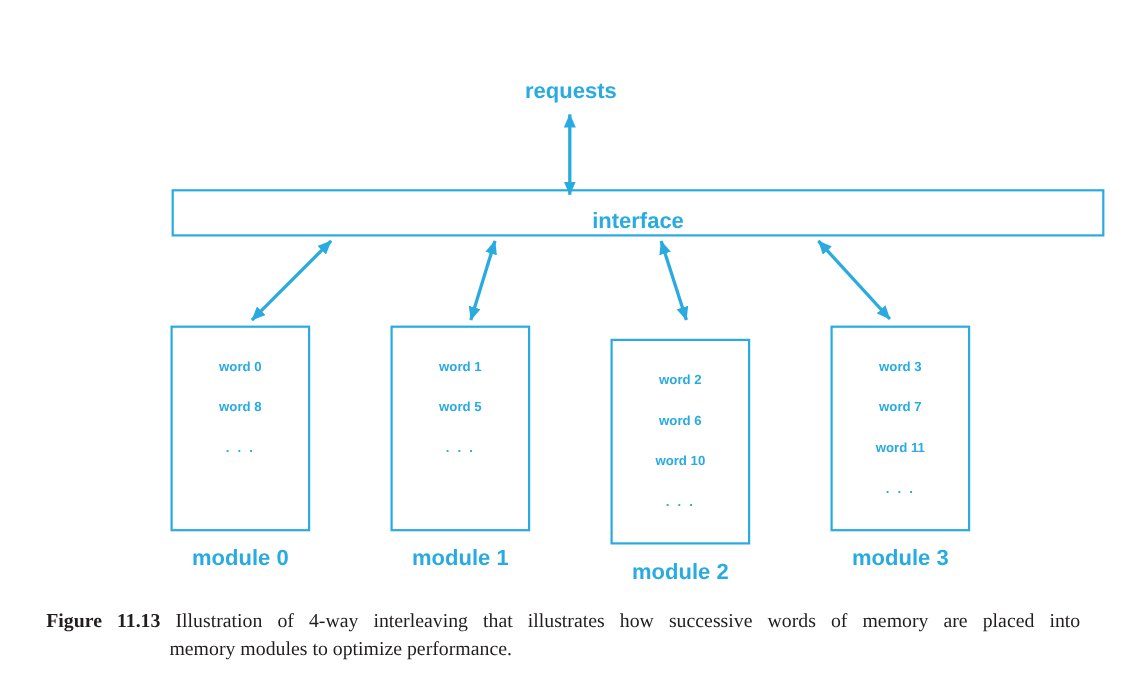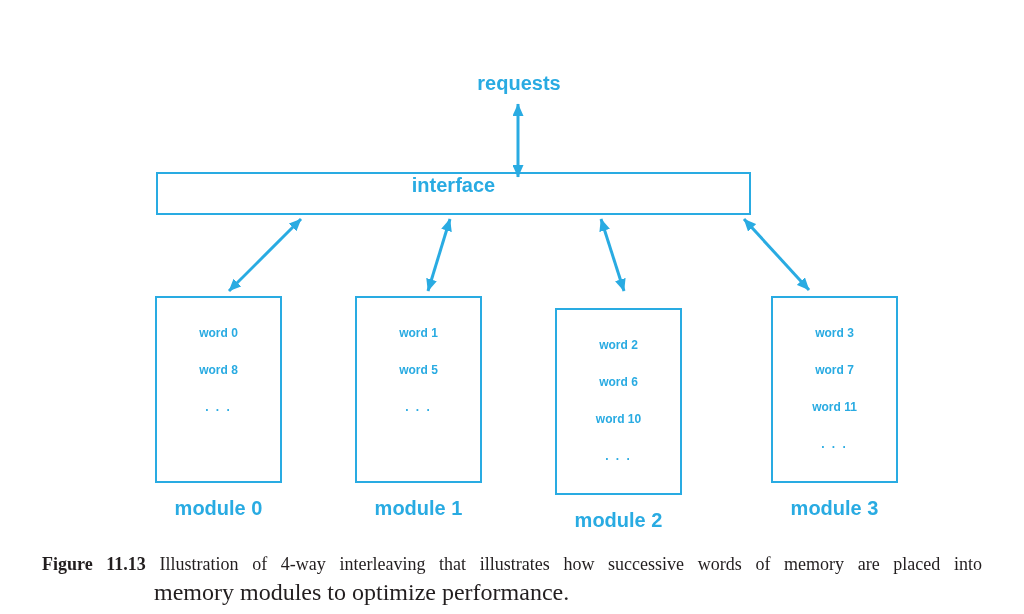--- a/index.html
+++ b/index.html
@@ -23,23 +23,23 @@
     position: absolute;
     left: 519px; top: 72px;
     transform: translateX(-50%);
     font-size: 20px; font-weight: bold;
     color: var(--accent);
     white-space: nowrap;
   }
   .interface-box {
     position: absolute;
     left: 156px; top: 172px;
-    width: 595px; height: 43px;
+    width: 848px; height: 43px;
     border: 2px solid var(--accent);
-    display: flex; align-items: flex-start; justify-content: center;
+    display: flex; align-items: flex-end; justify-content: center;
   }
   .interface-box span {
     font-size: 20px; font-weight: bold; color: var(--accent);
   }
   .module-box {
     position: absolute;
     top: 296px;
     width: 127px; height: 187px;
     border: 2px solid var(--accent);
     padding-top: 17px;
@@ -57,39 +57,39 @@
     top: 497px;
     width: 127px;
     text-align: center;
     font-size: 20px; font-weight: bold;
     color: var(--accent);
     white-space: nowrap;
   }
   .m0 { left: 155px; }
   .m1 { left: 355px; }
   .m2 { left: 555px; margin-top: 12px; }
-  .m3 { left: 755px; margin-left: 16px; }
+  .m3 { left: 755px; }
 
   .caption-line1 {
     position: absolute;
     left: 42px; top: 554px;
     width: 940px;
     font-family: "Liberation Serif", serif;
     font-size: 18px;
     color: var(--ink);
     text-align: justify;
     text-align-last: justify;
     white-space: nowrap;
   }
   .caption-line1 .fig-num { font-weight: bold; }
   .caption-line2 {
     position: absolute;
     left: 154px; top: 579px;
     font-family: "Liberation Serif", serif;
-    font-size: 24px;
+    font-size: 18px;
     color: var(--ink);
     white-space: nowrap;
   }
 </style>
 </head>
 <body>
 
 <div class="page">
   <div class="diagram">
 

